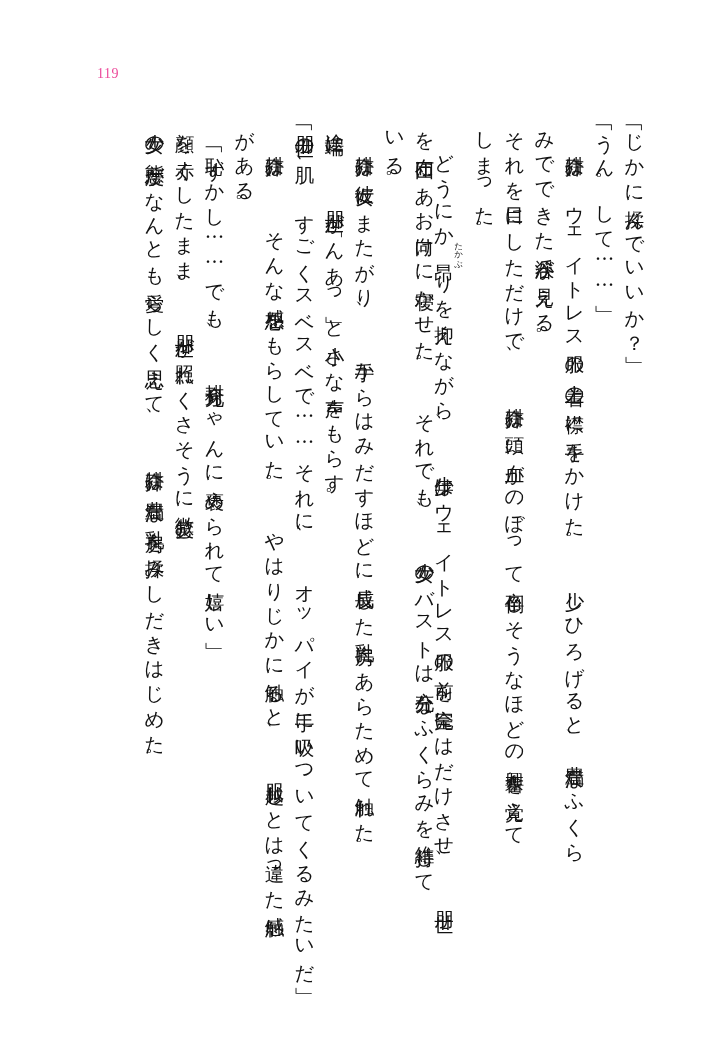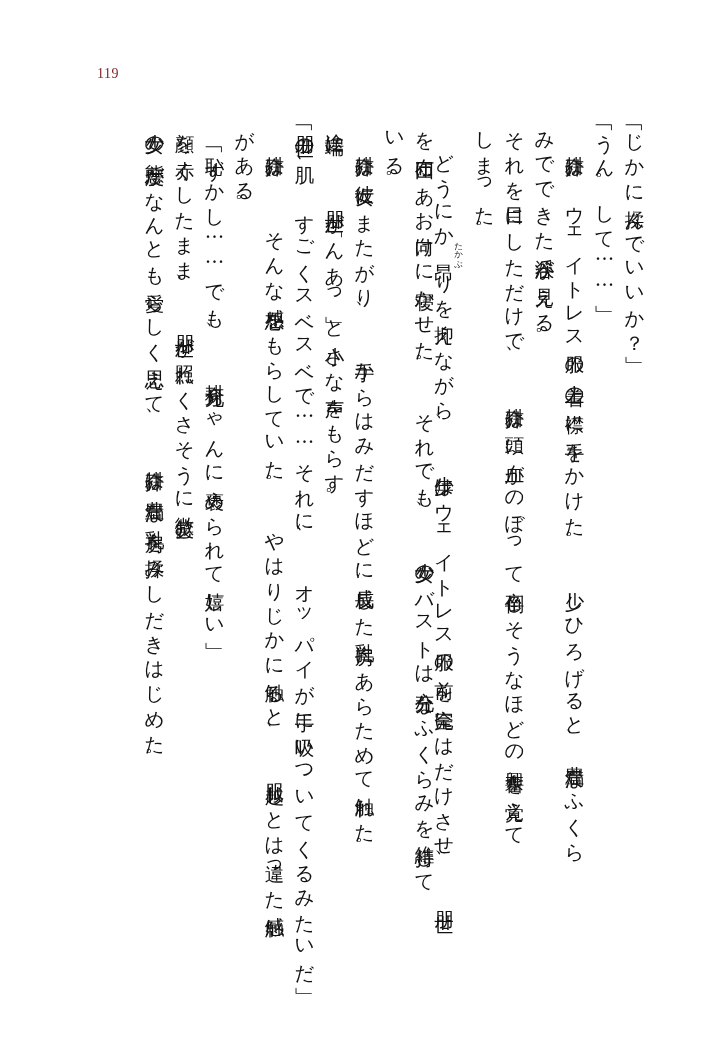--- a/index.html
+++ b/index.html
@@ -18,21 +18,21 @@
     background: #ffffff;
     overflow: hidden;
     box-sizing: border-box;
   }
   .page-number {
     position: absolute;
     top: 66px;
     left: 97px;
     font-size: 14px;
     letter-spacing: 0.5px;
-    color: #7f1d1d;
+    color: #ec4899;
     font-family: "Liberation Serif", serif;
   }
   .text-body {
     position: absolute;
     top: 118px;
     left: 62px;
     width: 582px;
     height: 840px;
     display: flex;
     flex-direction: row-reverse;

